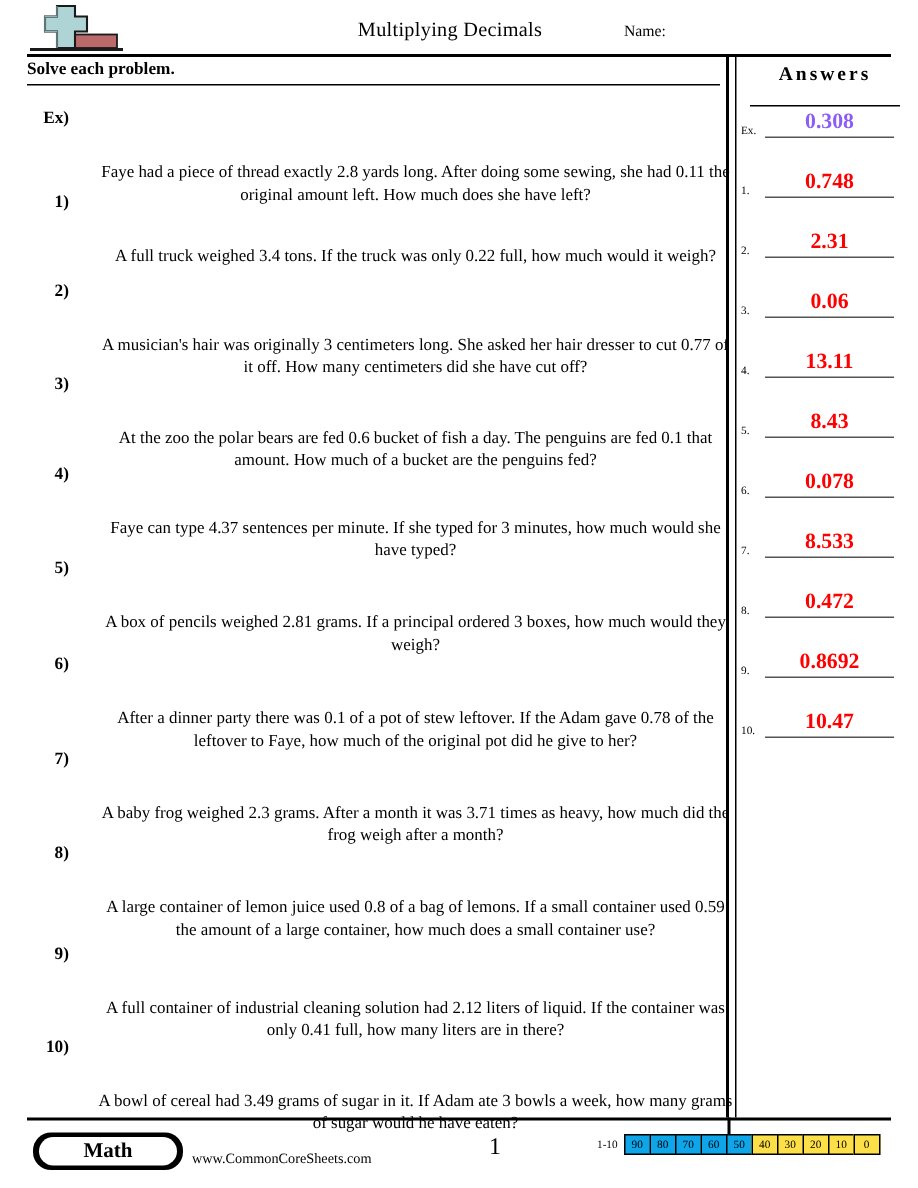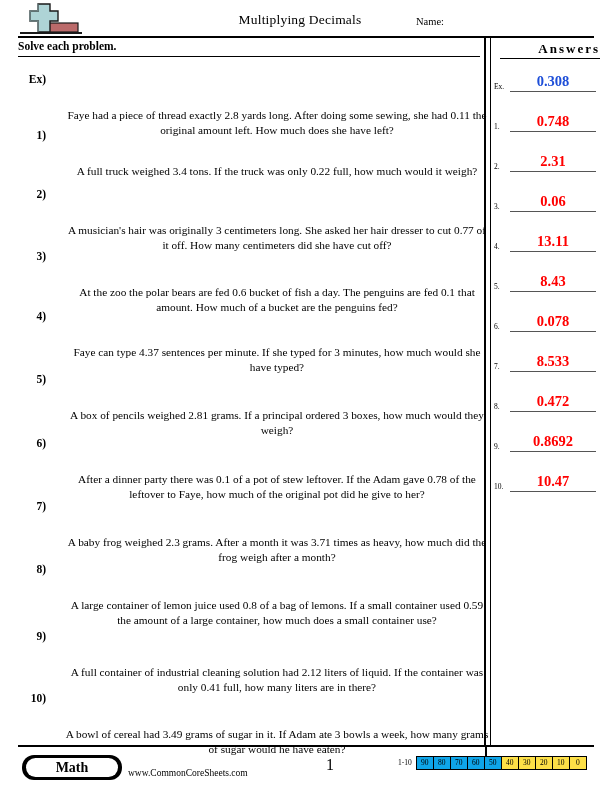--- a/index.html
+++ b/index.html
@@ -109,26 +109,26 @@
     line-height: 15px;
     text-align: center;
     margin-top: 35px;
   }
 
   
   #answers-title {
     position: absolute;
     left: 500px; top: 41px;
     width: 100px;
-    text-align: right;
+    text-align: center;
     font-size: 13px;
     font-weight: bold;
     letter-spacing: 2px;
     border-bottom: 1.5px solid #000;
-    padding-bottom: 1px;
+    padding-bottom: 13px;
   }
   .answer-row {
     position: absolute;
     left: 494px;
     width: 106px;
     height: 30px;
   }
   .answer-row .alabel {
     position: absolute;
     left: 0; bottom: 1px;
@@ -144,21 +144,21 @@
   }
   .answer-row .aval {
     position: absolute;
     left: 16px; bottom: 2px;
     width: 86px;
     text-align: center;
     font-size: 14.5px;
     font-weight: bold;
     color: #ff0000;
   }
-  .answer-row.example .aval { color: #1d4ed8; }
+  .answer-row.example .aval { color: #8b5cf6; }
 
   
   #footer-rule {
     position: absolute;
     left: 18px; top: 745px;
     width: 576px;
     height: 2px;
     background: #000000;
   }
   #math-badge {

